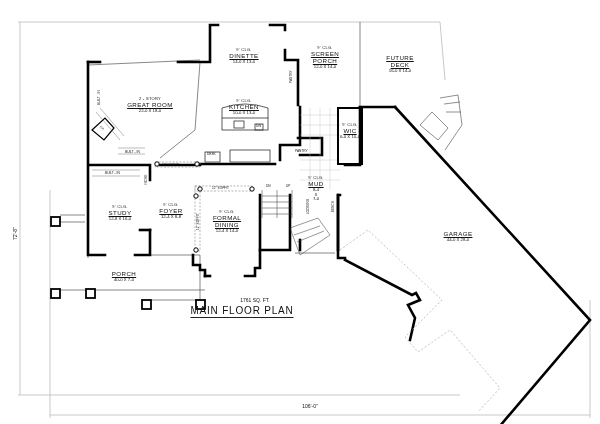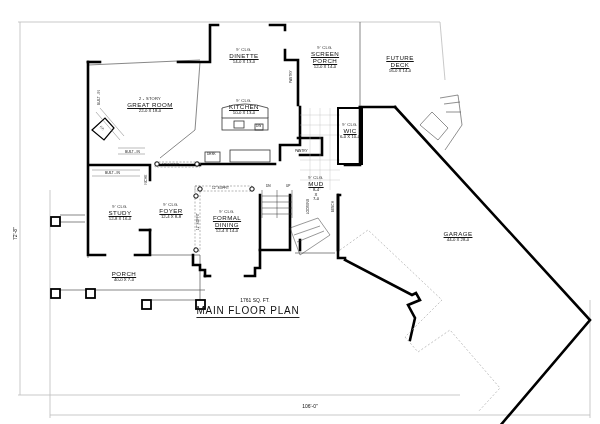--- a/index.html
+++ b/index.html
@@ -4,21 +4,21 @@
 <style>
   html, body { margin:0; padding:0; background:#ffffff; }
   body { width:600px; height:424px; overflow:hidden; position:relative; font-family:"Liberation Sans", sans-serif; color:#111; }
   svg.plan { position:absolute; left:0; top:0; width:600px; height:424px; }
   .lbl { position:absolute; text-align:center; line-height:1; white-space:nowrap; transform:translateX(-50%); }
   .clg { font-size:4px; letter-spacing:0.3px; display:block; }
   .name { font-size:6.2px; text-decoration:underline; display:block; letter-spacing:0.4px; margin:1px 0; }
   .dim { font-size:4.3px; display:block; }
   .note { position:absolute; font-size:3.2px; line-height:1; white-space:nowrap; }
   .title-sq { position:absolute; left:255px; top:297px; font-size:5px; transform:translateX(-50%); white-space:nowrap; }
-  .title-main { position:absolute; left:248px; top:305px; font-size:10px; letter-spacing:0.8px; transform:translateX(-50%); white-space:nowrap; border-bottom:1.5px solid #222; padding-bottom:1px; }
+  .title-main { position:absolute; left:242px; top:305px; font-size:10px; letter-spacing:0.8px; transform:translateX(-50%); white-space:nowrap; border-bottom:1.5px solid #222; padding-bottom:1px; }
   .dim-bottom { position:absolute; left:310px; top:403px; font-size:5px; transform:translateX(-50%); }
   .dim-left { position:absolute; left:12px; top:240px; font-size:5px; transform:rotate(-90deg); transform-origin:left top; white-space:nowrap; }
 </style>
 </head>
 <body>
 
 <svg class="plan" viewBox="0 0 600 424">
 
   <g stroke="#bbb" stroke-width="0.8" fill="none">
     <line x1="20" y1="22" x2="20" y2="395"></line>

